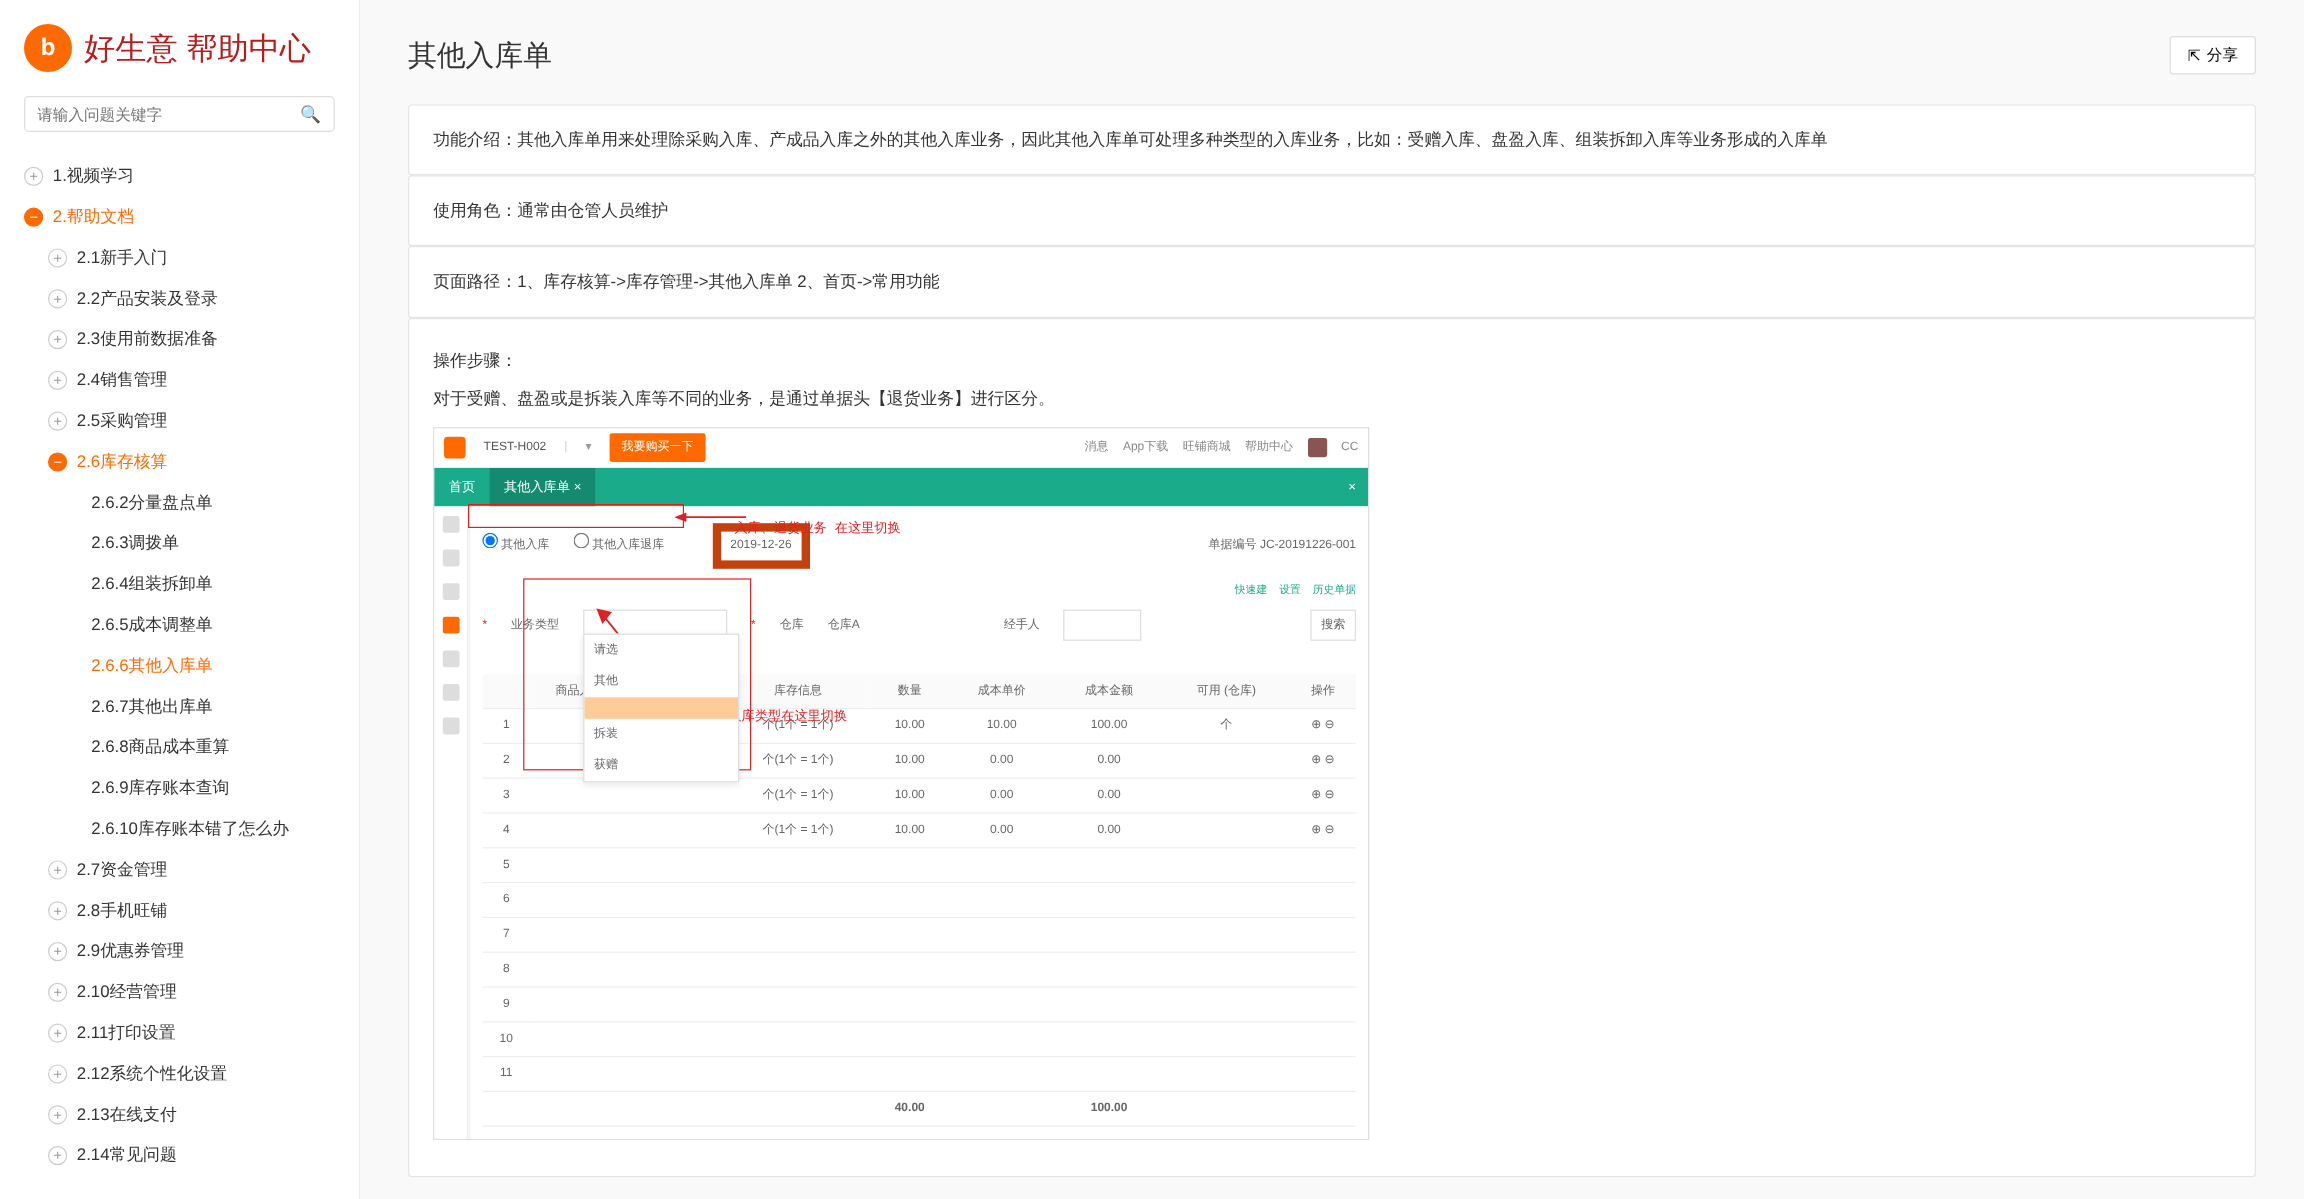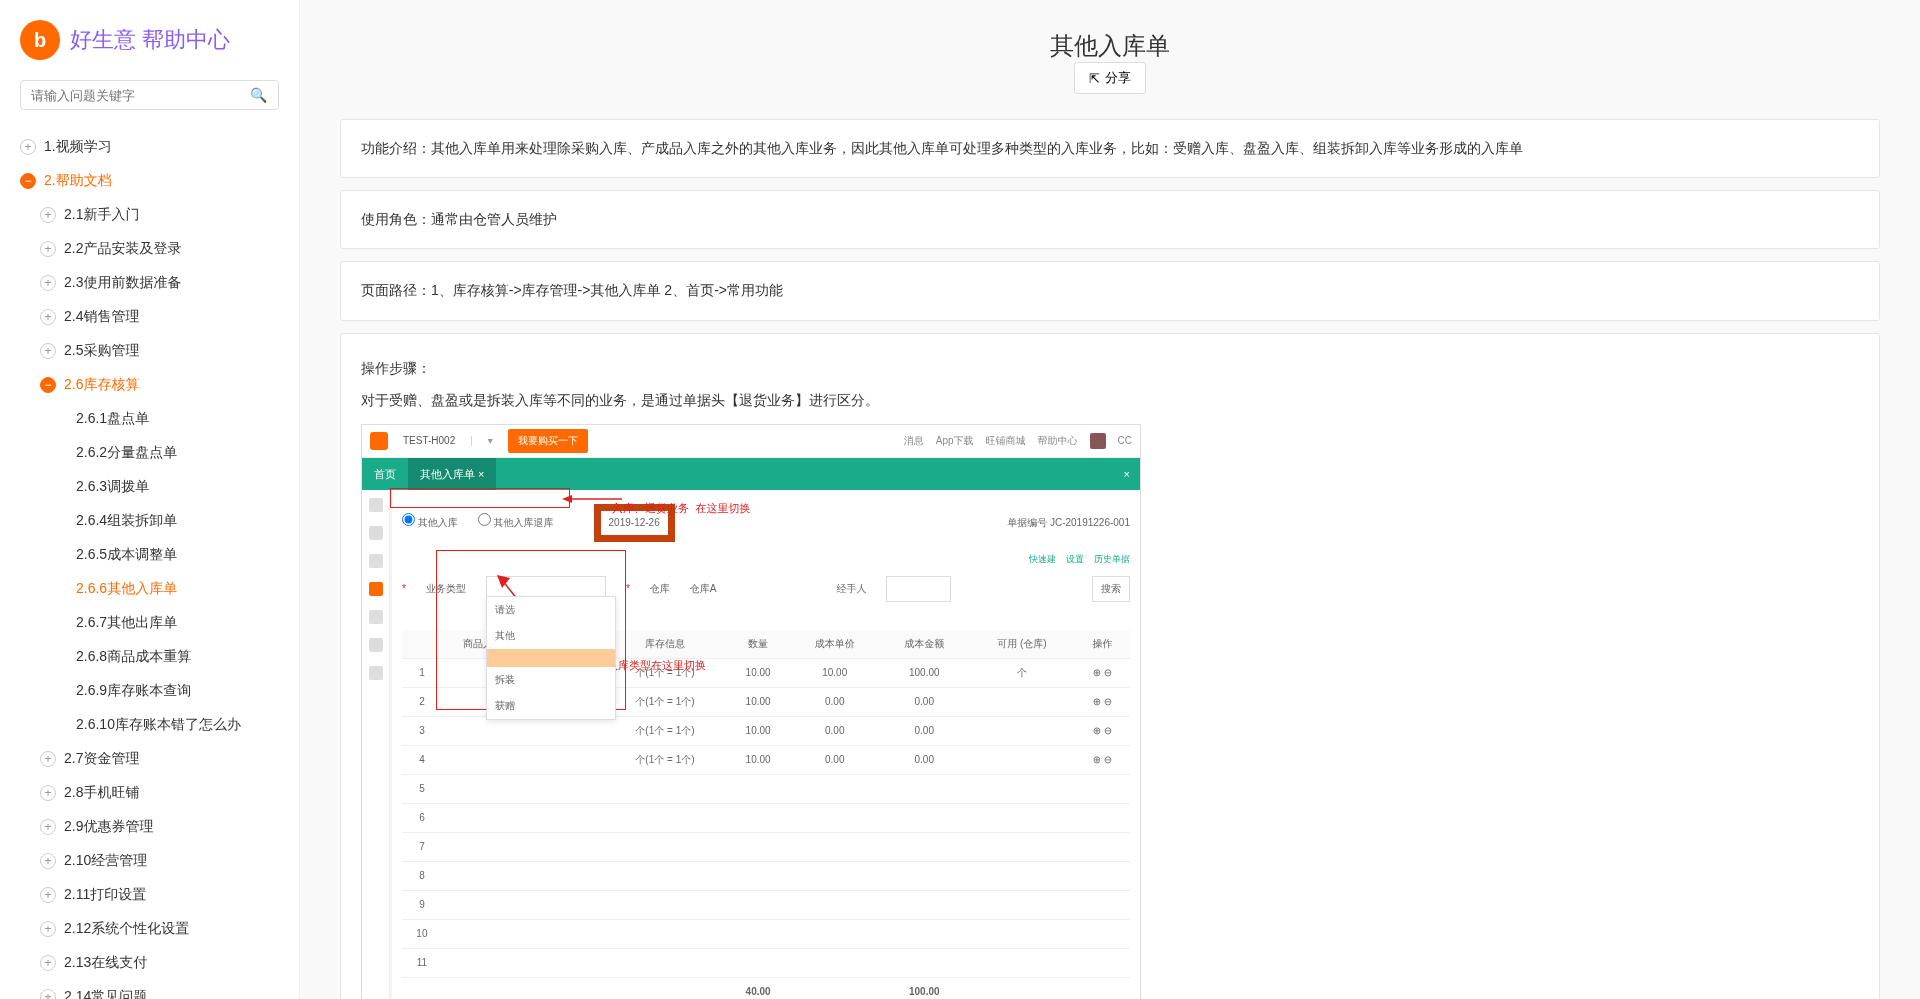--- a/index.html
+++ b/index.html
@@ -1,38 +1,38 @@
 <!DOCTYPE html>
 <html><head>
 <meta charset="utf-8">
 <style>
 * { margin: 0; padding: 0; box-sizing: border-box; }
 body { font-family: "Microsoft YaHei", "PingFang SC", sans-serif; background: #fff; color: #333; font-size: 14px; }
 .container { display: flex; min-height: 100vh; }
 .sidebar { width: 300px; background: #fff; border-right: 1px solid #eee; padding: 20px; flex-shrink: 0; }
 .logo-row { display: flex; align-items: center; margin-bottom: 20px; }
 .logo-circle { width: 40px; height: 40px; border-radius: 50%; background: #ff6a00; color: #fff; display: flex; align-items: center; justify-content: center; font-weight: bold; font-size: 20px; margin-right: 10px; }
-.logo-text { font-size: 22px; font-weight: 500; color: #8b5cf6; }
+.logo-text { font-size: 26px; font-weight: 500; color: #b91c1c; }
 .search-box { display: flex; align-items: center; border: 1px solid #ddd; border-radius: 4px; padding: 6px 10px; margin-bottom: 20px; }
 .search-box input { flex: 1; border: none; outline: none; font-size: 13px; }
 .search-box .si { color: #999; }
 .nav { list-style: none; }
 .nav li { padding: 8px 0; cursor: pointer; display: flex; align-items: center; }
 .nav .pi { width: 16px; height: 16px; margin-right: 8px; display: inline-flex; align-items: center; justify-content: center; font-size: 12px; color: #999; border: 1px solid #ccc; border-radius: 50%; line-height: 1; }
 .nav .pi.minus { background: #ff6a00; color: #fff; border-color: #ff6a00; }
 .nav .lvl1 { padding-left: 0; }
 .nav .lvl2 { padding-left: 20px; }
 .nav .lvl3 { padding-left: 56px; }
 .nav .active { color: #ff6a00; }
 .nav .expanded { color: #ff6a00; }
 .main { flex: 1; background: #f9f9f9; padding: 30px 40px; }
-.title-row { display: flex; justify-content: space-between; align-items: center; margin-bottom: 25px; flex-direction: column; }
+.title-row { display: flex; justify-content: space-between; align-items: center; margin-bottom: 25px; }
 .page-title { font-size: 24px; font-weight: 500; color: #333; }
 .share-btn { border: 1px solid #ddd; background: #fff; padding: 6px 14px; border-radius: 3px; font-size: 13px; cursor: pointer; display: flex; align-items: center; gap: 5px; }
-.info-box { background: #fff; border: 1px solid #e5e5e5; border-radius: 3px; padding: 16px 20px; margin-bottom: 12px; line-height: 1.8; }
+.info-box { background: #fff; border: 1px solid #e5e5e5; border-radius: 3px; padding: 16px 20px; line-height: 1.8; }
 .info-box .lbl { font-weight: 500; }
 .content-body { background: #fff; border: 1px solid #e5e5e5; border-radius: 3px; padding: 20px; line-height: 2; }
 .step-label { margin-bottom: 4px; }
 .scene-title { font-weight: bold; margin: 15px 0 8px; }
 .para { margin-bottom: 10px; }
 .screenshot-img { border: 1px solid #ddd; max-width: 780px; margin: 10px 0; background: #f5f5f5; }
 .ss-top { background: #fff; border-bottom: 1px solid #eee; padding: 4px 8px; display: flex; align-items: center; font-size: 10px; gap: 15px; }
 .ss-logo { width: 18px; height: 18px; background: #ff6a00; border-radius: 3px; }
 .ss-test { color: #555; }
 .ss-orange-btn { background: #ff6a00; color: #fff; padding: 2px 10px; border-radius: 2px; font-size: 10px; }
@@ -93,23 +93,20 @@
           <span class="pi">+</span>
           <span>2.4销售管理</span>
         </li>
       <li class="lvl2">
           <span class="pi">+</span>
           <span>2.5采购管理</span>
         </li>
       <li class="lvl2 expanded">
           <span class="pi minus">−</span>
           <span>2.6库存核算</span>
-        </li>
-      <li class="lvl3">
-          <span>2.6.1盘点单</span>
         </li>
       <li class="lvl3">
           <span>2.6.2分量盘点单</span>
         </li>
       <li class="lvl3">
           <span>2.6.3调拨单</span>
         </li>
       <li class="lvl3">
           <span>2.6.4组装拆卸单</span>
         </li>

